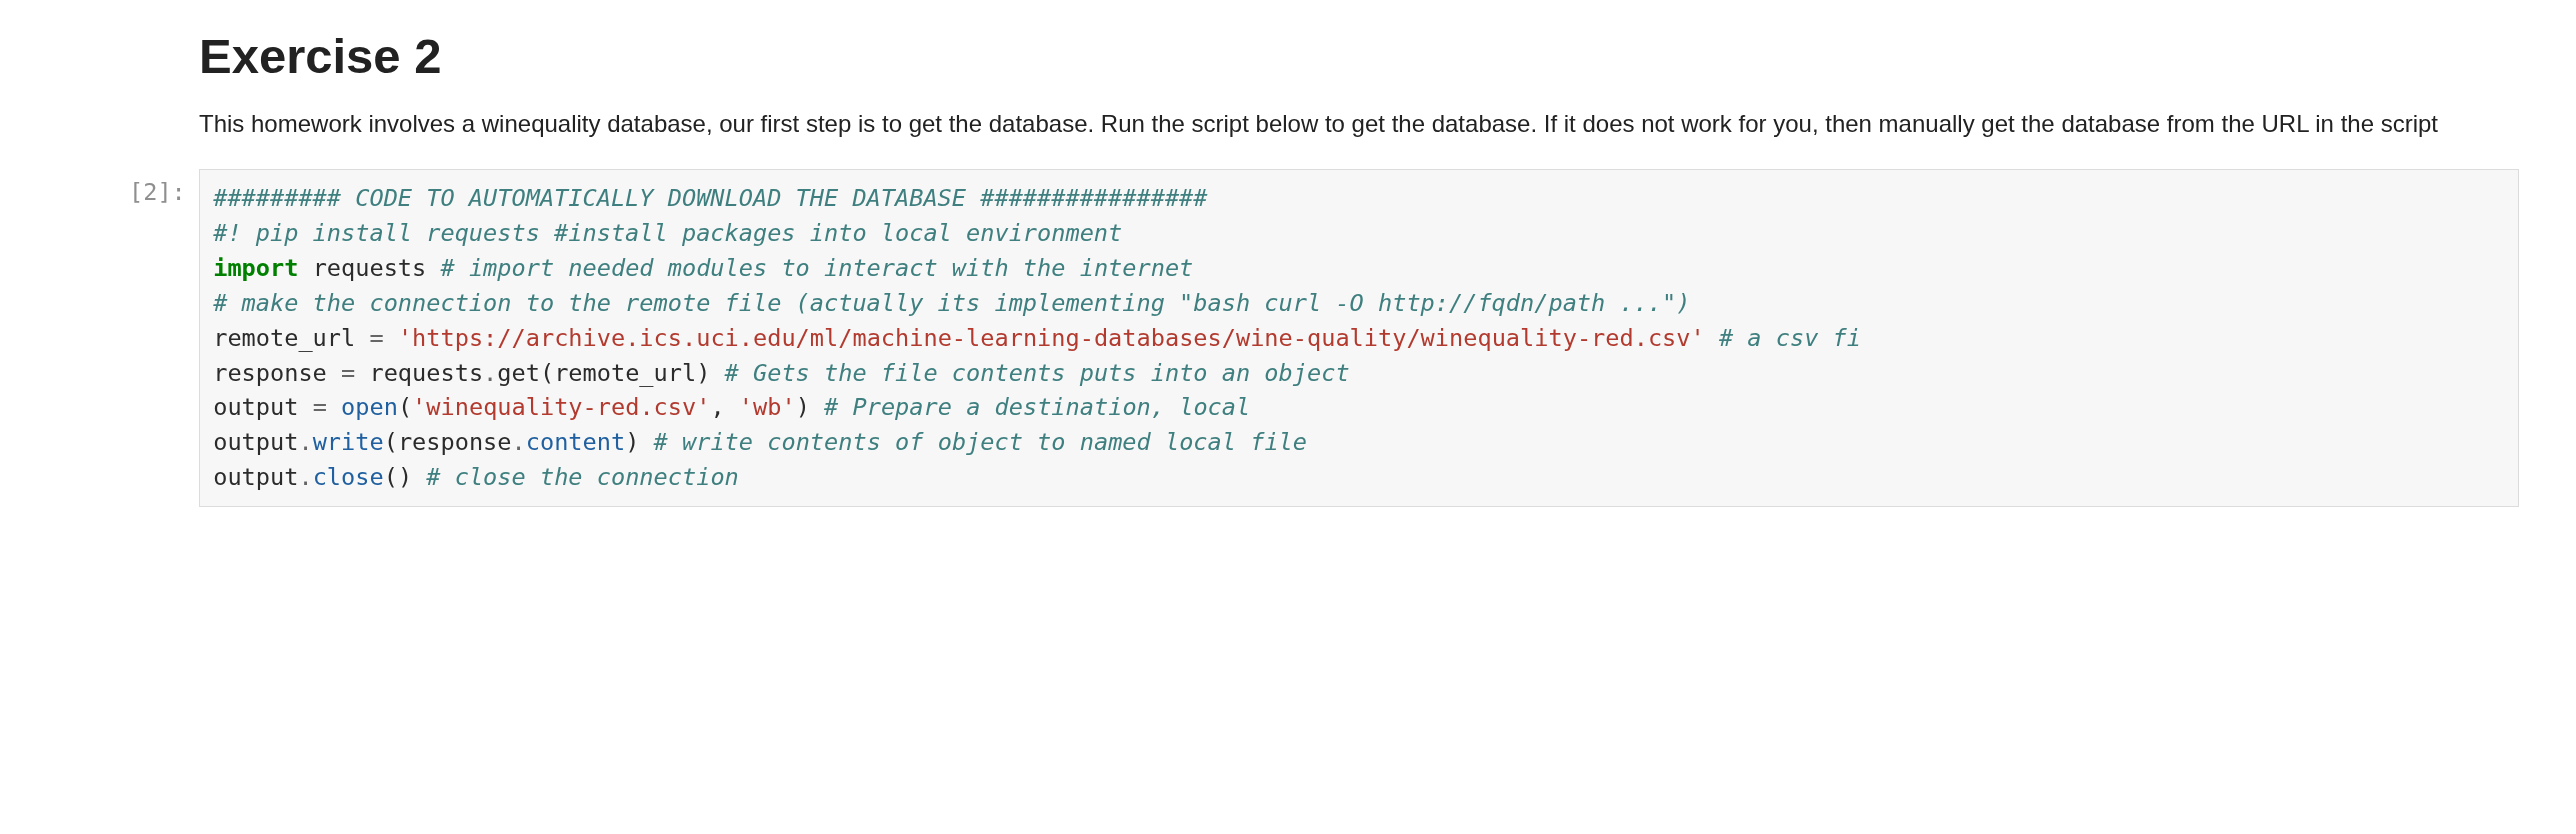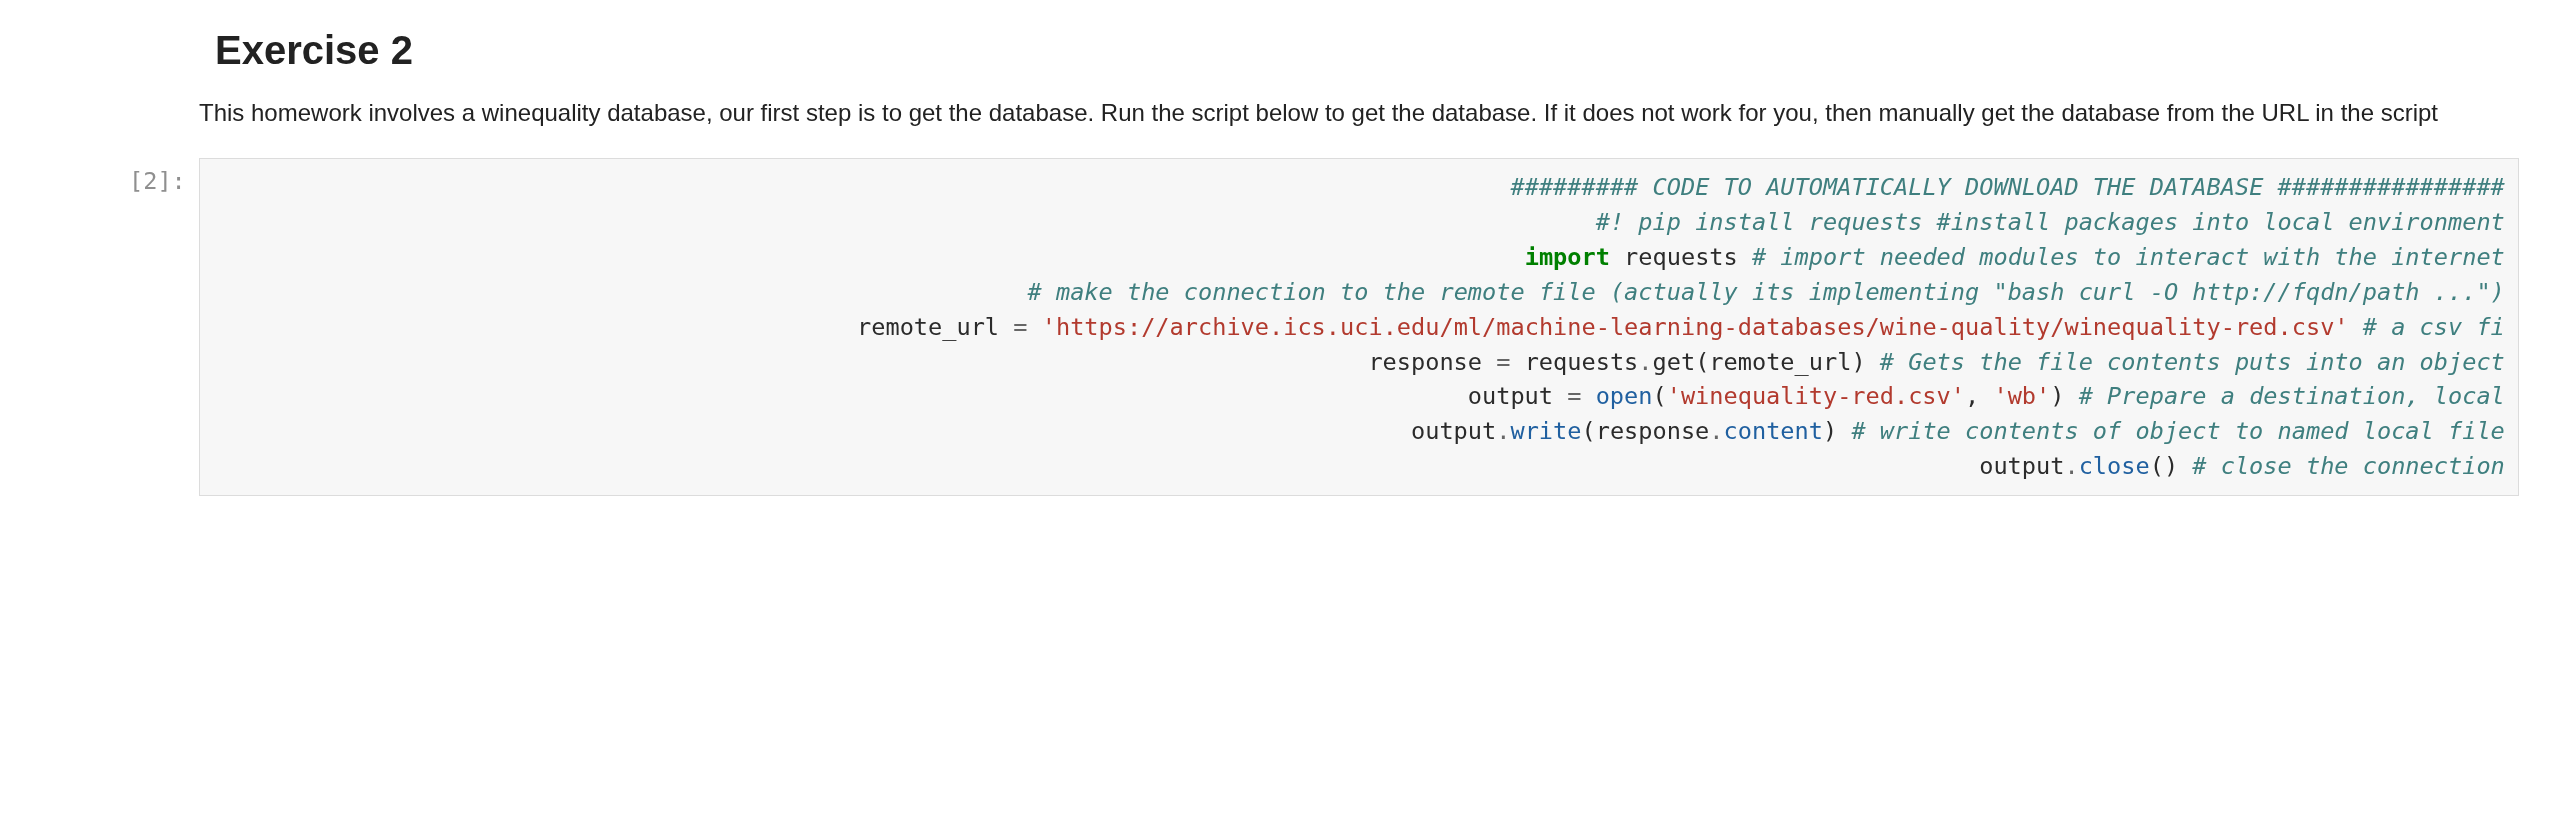--- a/index.html
+++ b/index.html
@@ -13,23 +13,23 @@
     max-width: 2576px;
     padding: 28px 57px 38px 57px;
     box-sizing: border-box;
   }
   .md-cell {
     margin-left: 142px;
     margin-right: 38px;
   }
   .md-cell h2 {
     font-family: "Segoe UI", -apple-system, BlinkMacSystemFont, Helvetica, Arial, sans-serif;
-    font-size: 40px;
+    font-size: 49px;
     font-weight: 700;
-    margin: 0 0 21px 16px;
+    margin: 0 0 21px 0;
     color: #222;
   }
   .md-cell p {
     font-size: 24px;
     line-height: 1.55;
     color: #222;
     margin: 0 0 26.5px 0;
   }
   .code-cell {
     display: flex;
@@ -56,21 +56,20 @@
     overflow-x: auto;
     box-sizing: border-box;
   }
   pre.code {
     margin: 0;
     font-family: SFMono-Regular, Menlo, "DejaVu Sans Mono", Consolas, monospace;
     font-size: 23.6px;
     line-height: 1.48;
     white-space: pre;
     color: #3b3b3b;
-    text-align: right;
   }
   
   .cm  { color: #3f7f7f; font-style: italic; }   
   .kw  { color: #008000; font-weight: 700; }       
   .nm  { color: #2b2b2b; }                         
   .op  { color: #666666; }                         
   .st  { color: #b23a2e; }                         
   .fn  { color: #2060a0; }                         
 </style>
 </head>

